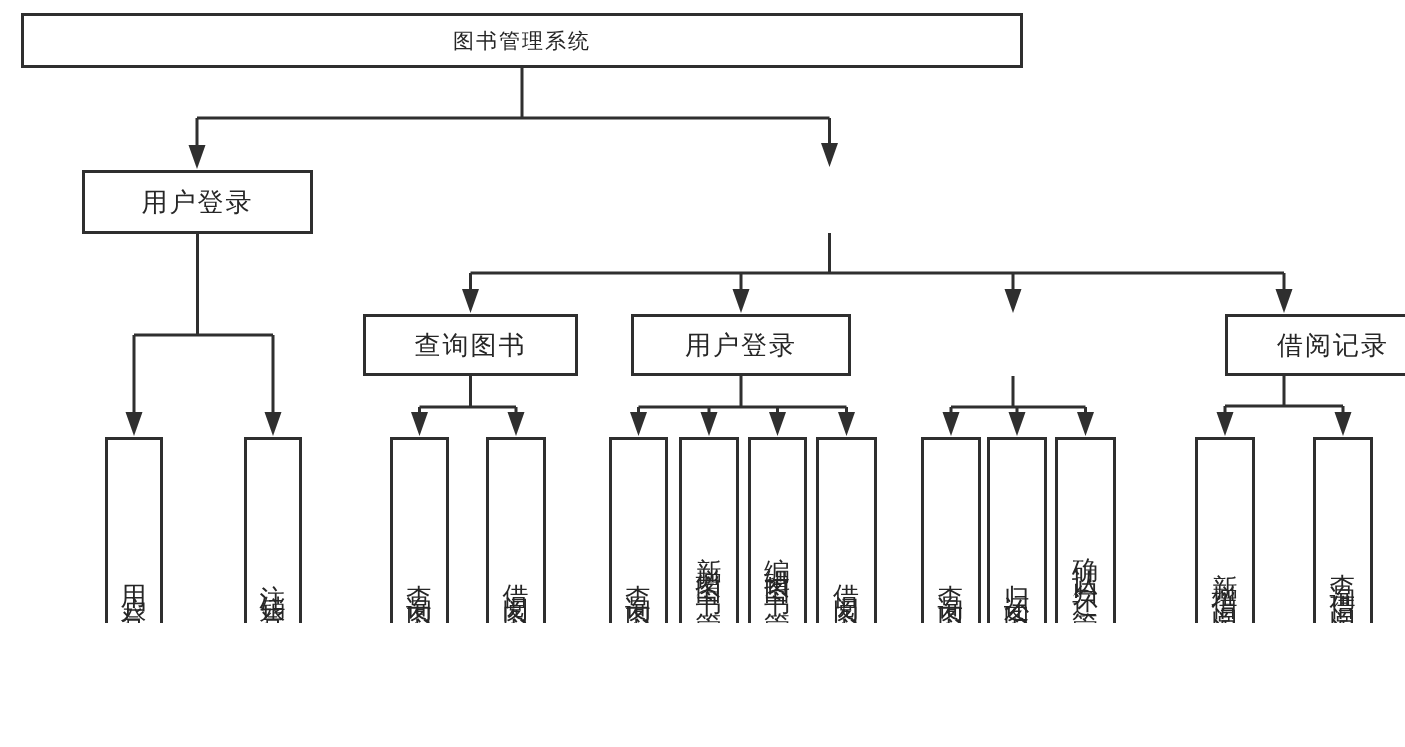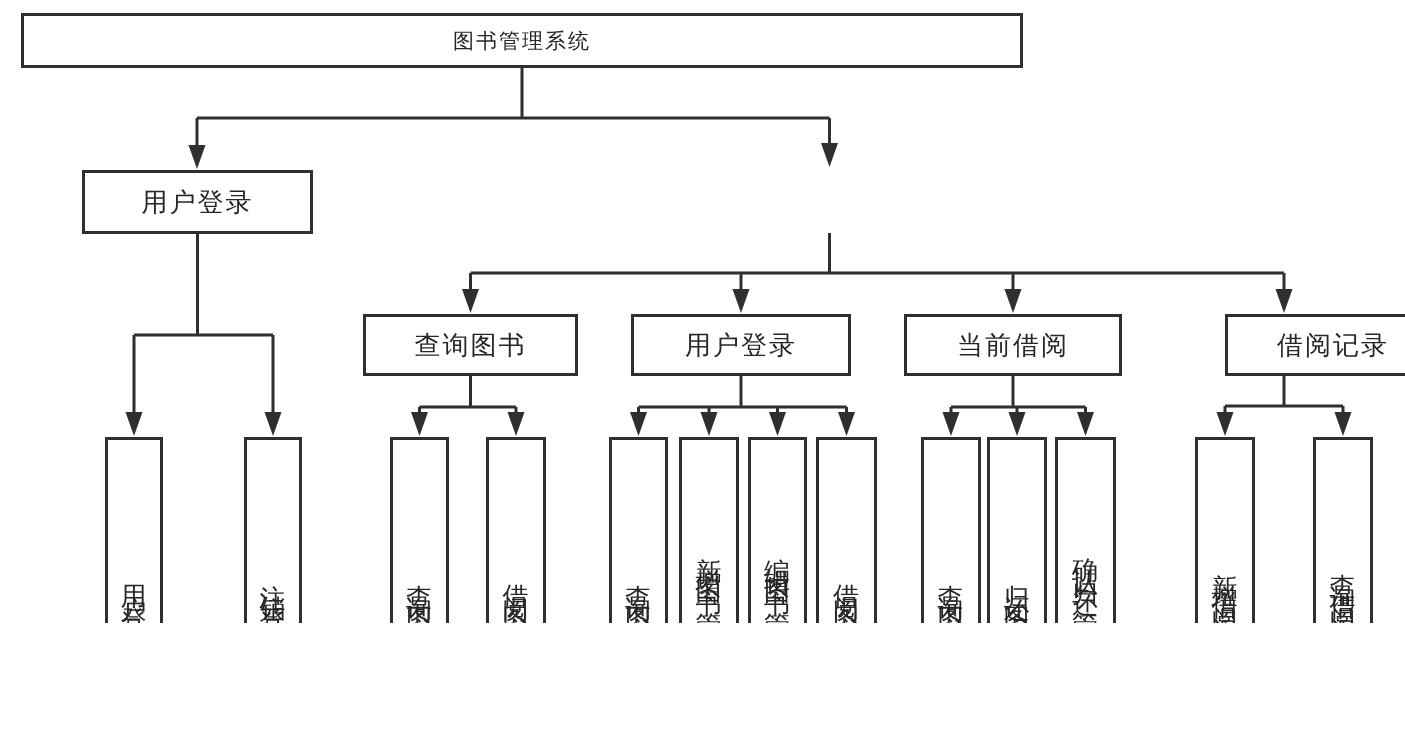--- a/index.html
+++ b/index.html
@@ -93,23 +93,20 @@
   <div class="box h" style="left:82px;top:170px;width:231px;height:64px">
     <span>用户登录</span>
   </div>
 
   <div class="box h" style="left:363px;top:314px;width:215px;height:62px">
     <span>查询图书</span>
   </div>
   <div class="box h" style="left:631px;top:314px;width:220px;height:62px">
     <span>用户登录</span>
   </div>
-  <div class="box h" style="left:904px;top:314px;width:218px;height:62px">
-    <span>当前借阅</span>
-  </div>
   <div class="box h" style="left:1225px;top:314px;width:216px;height:62px">
     <span>借阅记录</span>
   </div>
 
   <div class="box v" style="left:105px;top:437px;width:58px;height:298px">
     <span>用户登录</span>
   </div>
   <div class="box v" style="left:244px;top:437px;width:58px;height:298px">
     <span>注销登录</span>
   </div>

